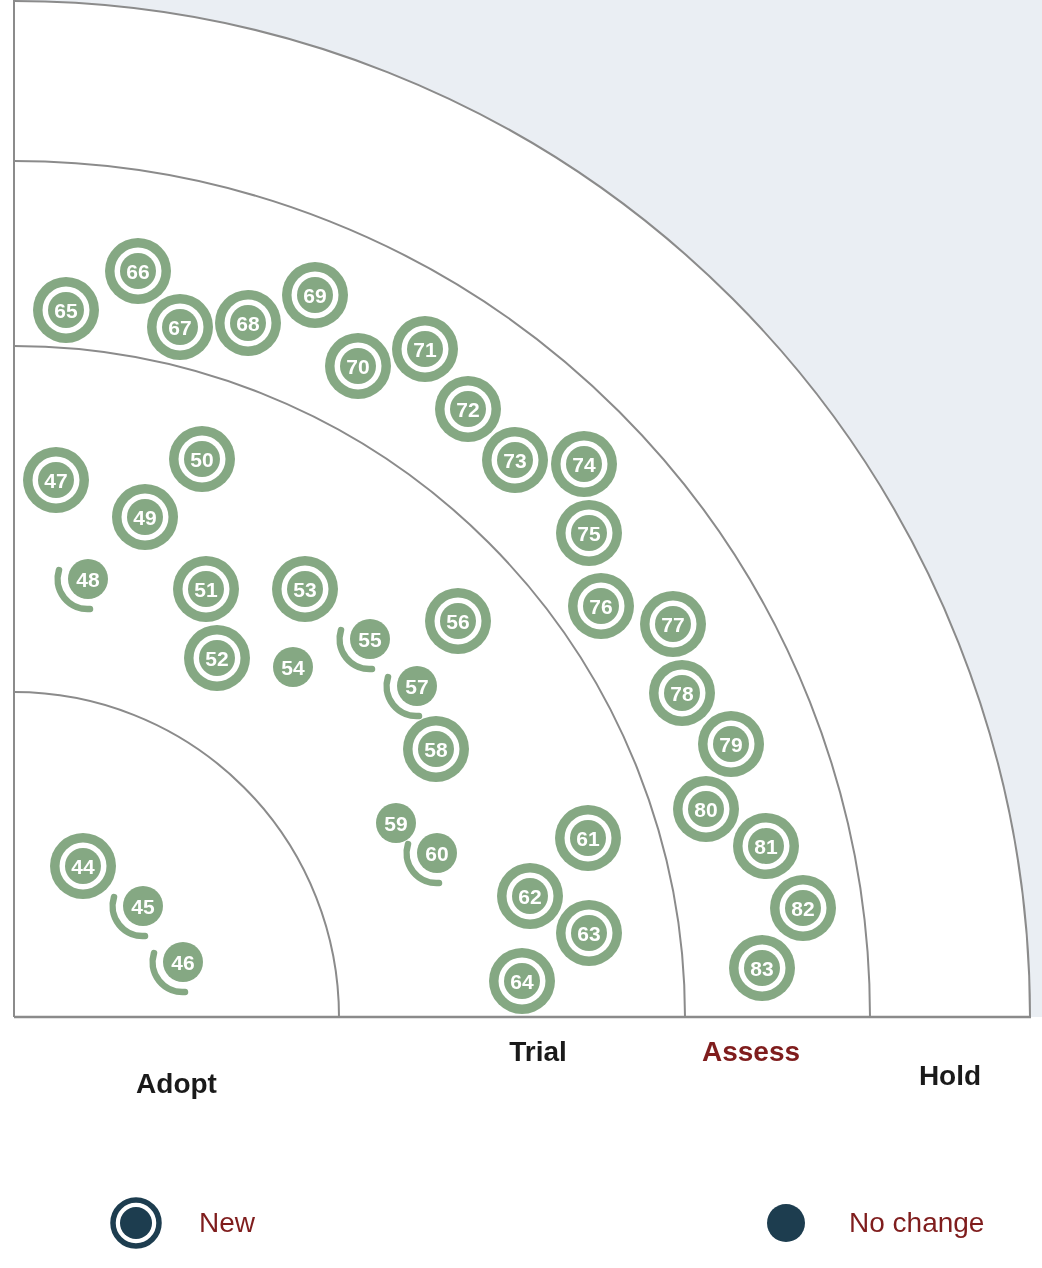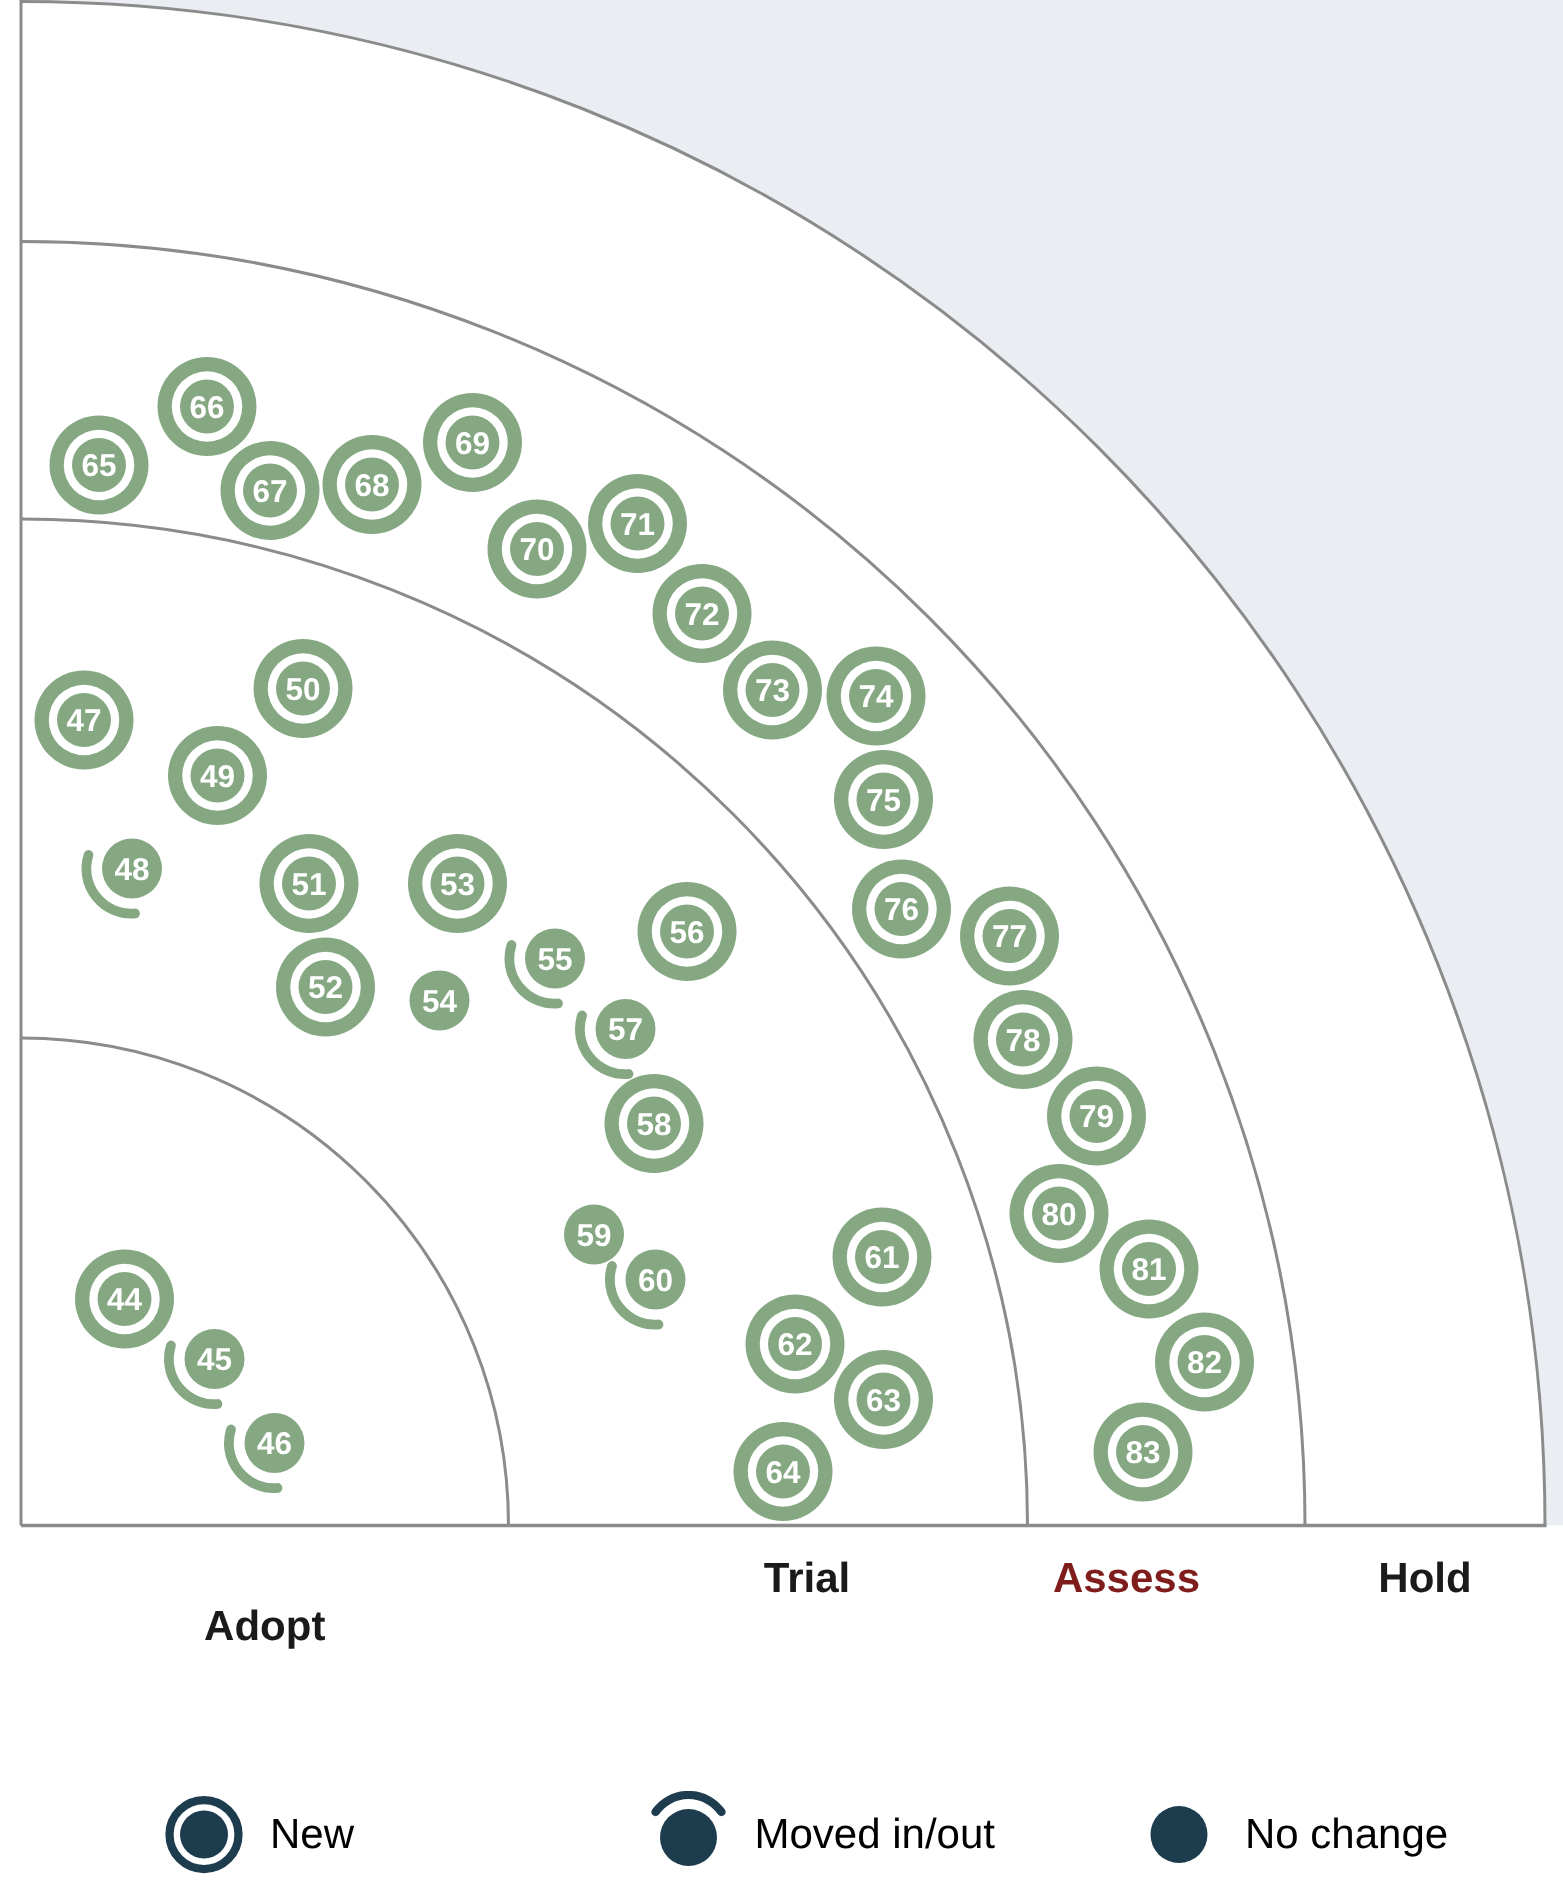--- a/index.html
+++ b/index.html
@@ -32,22 +32,23 @@
   .legend-item {
     position: absolute;
     top: 1194px;
     height: 58px;
     display: flex;
     align-items: center;
     gap: 15px;
   }
   .legend-item .label {
     font-size: 28px;
-    color: #000000;
+    color: #7f1d1d;
     white-space: nowrap;
+    margin-left: 19px;
   }
   .legend-icon {
     display: block;
   }
 </style>
 </head>
 <body>
 
 <div id="stage">
 
@@ -288,37 +289,30 @@
         <circle r="33" fill="#85a883"></circle>
         <circle r="23.5" fill="#ffffff"></circle>
         <circle r="18" fill="#85a883"></circle>
         <text text-anchor="middle" dy="0.36em" fill="#ffffff" font-size="21" font-weight="bold" font-family="&quot;Liberation Sans&quot;, sans-serif">83</text>
       </g>
     </svg>
 
   <div class="ring-label" style="left: 176.5px; color: rgb(26, 26, 26); margin-top: 32px;">Adopt</div>
   <div class="ring-label" style="left: 538px; color: rgb(26, 26, 26);">Trial</div>
   <div class="ring-label" style="left: 751px; color: #7f1d1d;">Assess</div>
-  <div class="ring-label" style="left: 950px; color: rgb(26, 26, 26);">Hold</div>
+  <div class="ring-label" style="left: 950px; color: rgb(26, 26, 26); margin-top: 24px;">Hold</div>
 
   <div class="legend-item" style="left:107px">
     <svg class="legend-icon" width="58" height="58" viewBox="-29 -29 58 58">
       <circle cx="0" cy="0" r="23" fill="none" stroke="#1d3d4f" stroke-width="5.5"></circle>
       <circle cx="0" cy="0" r="16" fill="#1d3d4f"></circle>
     </svg>
     <span class="label">New</span>
   </div>
 
-  <div class="legend-item" style="left:430px">
-    <svg class="legend-icon" width="58" height="58" viewBox="-29 -29 58 58">
-      <circle cx="0" cy="2" r="19" fill="#1d3d4f"></circle>
-      <path d="M -22 -15 A 27 27 0 0 1 22 -15" fill="none" stroke="#1d3d4f" stroke-width="5.5" stroke-linecap="round"></path>
-    </svg>
-    <span class="label">Moved in/out</span>
-  </div>
 
   <div class="legend-item" style="left:757px">
     <svg class="legend-icon" width="58" height="58" viewBox="-29 -29 58 58">
       <circle cx="0" cy="0" r="19" fill="#1d3d4f"></circle>
     </svg>
     <span class="label">No change</span>
   </div>
 
 </div>
 

